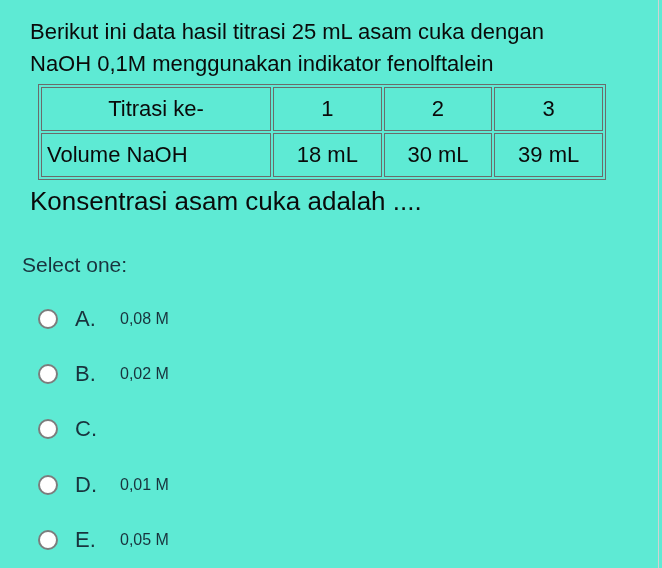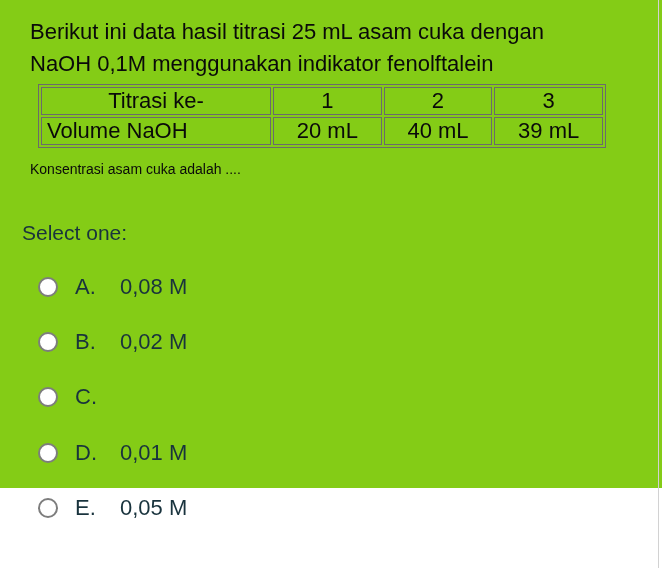--- a/index.html
+++ b/index.html
@@ -4,22 +4,22 @@
 <style>
   * { margin: 0; padding: 0; box-sizing: border-box; }
   html, body {
     width: 662px; height: 568px;
     background: #ffffff;
     overflow: hidden;
     font-family: "Liberation Sans", sans-serif;
   }
   .page {
     position: relative;
-    width: 662px; height: 488px;
-    background: #84cc16;
+    width: 662px; height: 568px;
+    background: #5eead4;
   }
   
   .qtext {
     padding: 16px 0 0 30px;
     color: #0a0a0a;
   }
   .qtext p {
     font-size: 22px;
     line-height: 32px;
     white-space: nowrap;
@@ -31,32 +31,32 @@
     border: 1px solid #6b6b6b;
     margin: 4px 0 0 38px;
     width: 568px;
     table-layout: fixed;
     color: #0a0a0a;
   }
   table.titration td {
     border: 1px solid #6b6b6b;
     font-size: 22px;
     height: 28px;
-    padding: 0 6px;
+    padding: 8px 6px;
     text-align: center;
     overflow: hidden;
     white-space: nowrap;
   }
   table.titration col.c-label { width: 230px; }
   table.titration td.lbl { text-align: left; padding-left: 5px; }
   table.titration sub { font-size: 15px; }
   
   .prompt {
     margin: 7px 4px 0 30px;
-    font-size: 14px;
+    font-size: 26px;
     line-height: 28px;
     color: #0a0a0a;
     white-space: nowrap;
   }
   
   .select-one {
     margin: 36px 0 12px 22px;
     font-size: 21px;
     line-height: 28px;
     color: #19333d;
@@ -79,21 +79,21 @@
   }
   .opt-letter {
     display: inline-block;
     width: 45px;
     margin-left: 17px;
     font-size: 22px;
     color: #19333d;
     flex: 0 0 auto;
   }
   .opt-text {
-    font-size: 22px;
+    font-size: 16px;
     color: #19333d;
     white-space: nowrap;
   }
   
   .right-line {
     position: absolute;
     left: 658px; top: 0;
     width: 1px; height: 568px;
     background: #d2d2d2;
   }
@@ -117,22 +117,22 @@
     </colgroup>
     <tbody>
         <tr>
       <td>Titrasi ke-</td>
       <td>1</td>
       <td>2</td>
       <td>3</td>
     </tr>
     <tr>
       <td class="lbl">Volume NaOH</td>
-      <td>20 mL</td>
-      <td>40 mL</td>
+      <td>18 mL</td>
+      <td>30 mL</td>
       <td>39 mL</td>
     </tr>
   </tbody>
     </table>
 
   <p class="prompt">Konsentrasi asam cuka adalah ....</p>
 
   <div class="select-one">Select one:</div>
 
   <div class="options">

